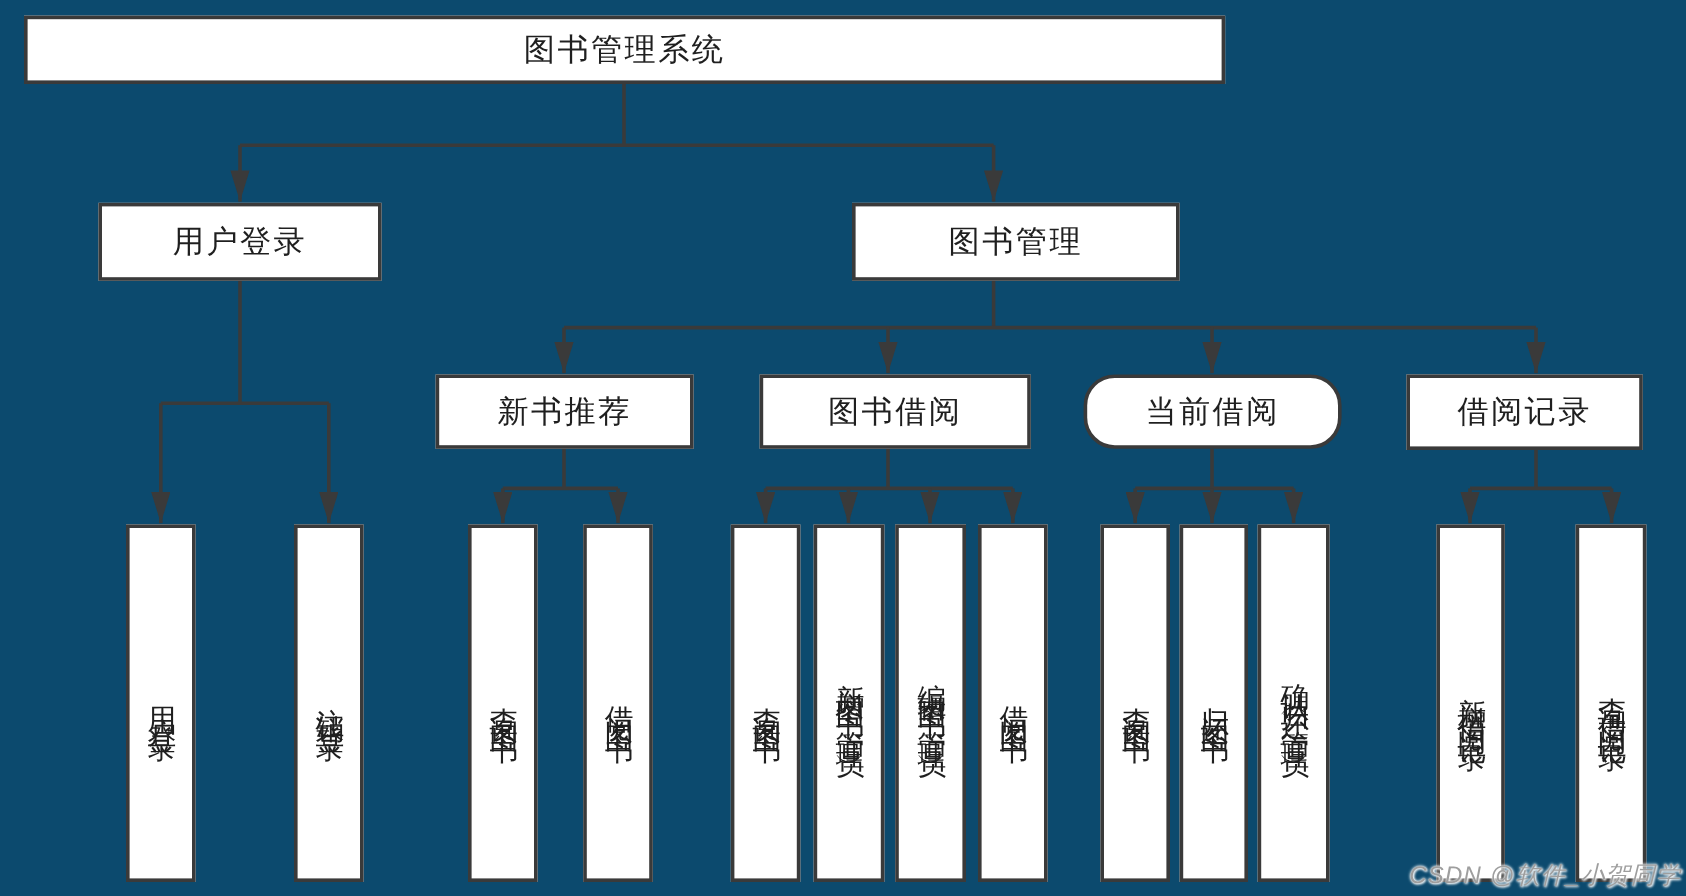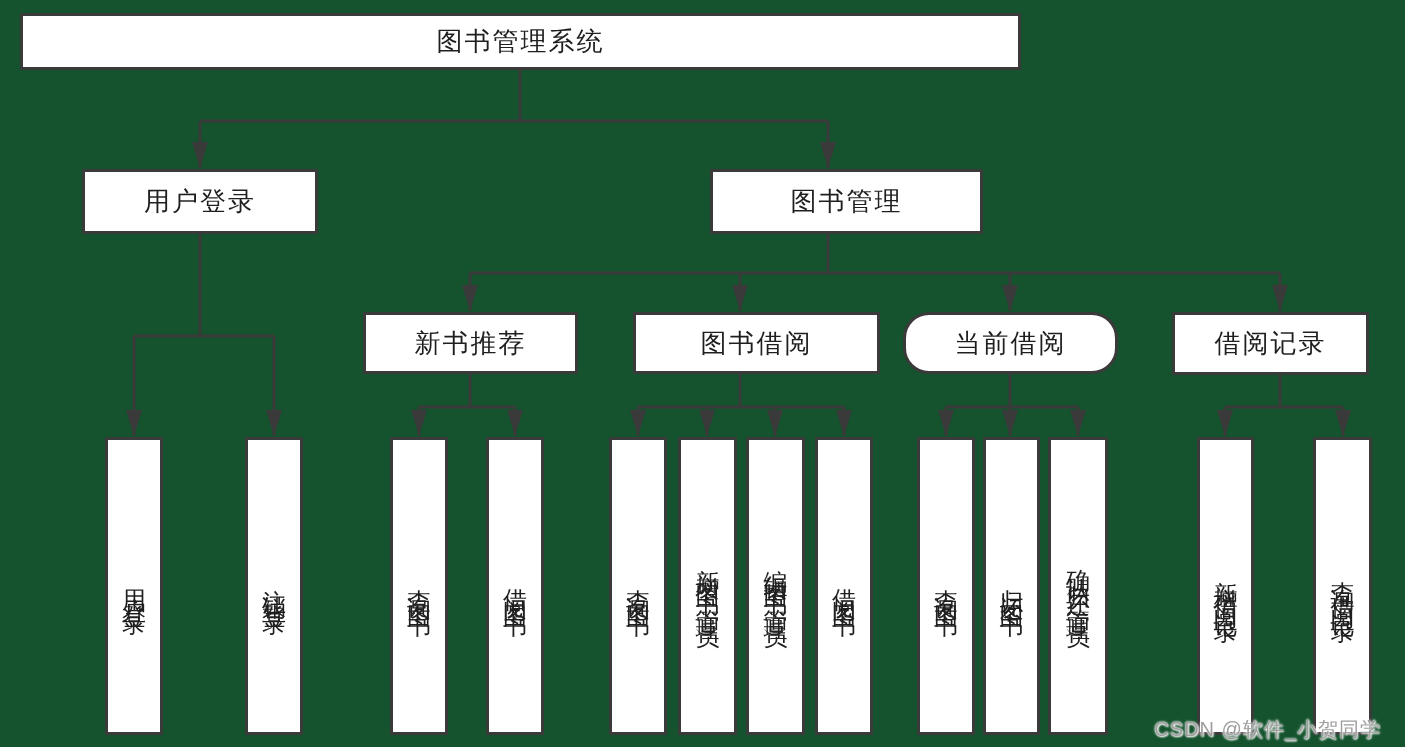--- a/index.html
+++ b/index.html
@@ -1,20 +1,20 @@
 <!DOCTYPE html>
 <html><head>
 <meta charset="utf-8">
 <style>
   html, body { margin: 0; padding: 0; background: #ffffff; }
   #canvas {
     position: relative;
     width: 1405px;
     height: 747px;
-    background: #14532d;
+    background: #0c4a6e;
     overflow: hidden;
     font-family: "Liberation Sans", "DejaVu Sans", sans-serif;
   }
   #connectors {
     position: absolute;
     left: 0; top: 0;
     width: 1405px; height: 747px;
   }
   .node {
     position: absolute;
@@ -40,47 +40,48 @@
     width: 58px;
     overflow: hidden;
   }
   
   #n-root { left: 20px;  top: 13px;  width: 1001px; height: 57px; }
   
   #n-l2a  { left: 82px;  top: 169px; width: 236px;  height: 65px; }
   #n-l2b  { left: 710px; top: 169px; width: 273px;  height: 65px; }
   
   #n-l3a  { left: 363px;  top: 312px; width: 215px; height: 62px; }
-  #n-l3b  { left: 633px;  top: 312px; width: 247px; height: 62px; }
+  #n-l3b  { left: 633px;  top: 312px; width: 226px; height: 62px; }
   #n-l3c  { left: 903px;  top: 312px; width: 215px; height: 62px; border-radius: 26px; }
   #n-l3d  { left: 1172px; top: 312px; width: 197px; height: 63px; }
   
   #n-a1 { left: 105px; }
   #n-a2 { left: 245px; }
   #n-b1 { left: 390px; }
   #n-b2 { left: 486px; }
   #n-c1 { left: 609px; }
   #n-c2 { left: 678px; width: 59px; }
   #n-c3 { left: 746px; width: 59px; }
   #n-c4 { left: 815px; }
   #n-d1 { left: 917px; }
   #n-d2 { left: 983px; width: 57px; }
   #n-d3 { left: 1048px; width: 60px; }
   #n-e1 { left: 1197px; width: 57px; }
   #n-e2 { left: 1313px; width: 59px; }
 
   #watermark {
     position: absolute;
-    right: 24px;
+    right: 4px;
     bottom: 4px;
     font-size: 20px;
     color: #9e9e9e;
     letter-spacing: 1px;
     text-shadow: 0 0 2px #ffffff, 0 0 3px #ffffff, 1px 1px 2px #ffffff;
     z-index: 10;
+    font-style: italic;
   }
 </style>
 </head>
 <body>
 
 <div id="canvas">
 
   <svg id="connectors" viewBox="0 0 1405 747" xmlns="http://www.w3.org/2000/svg">
     <defs>
       <marker id="ah" markerUnits="userSpaceOnUse" markerWidth="26" markerHeight="16" refX="26" refY="8" orient="auto">

